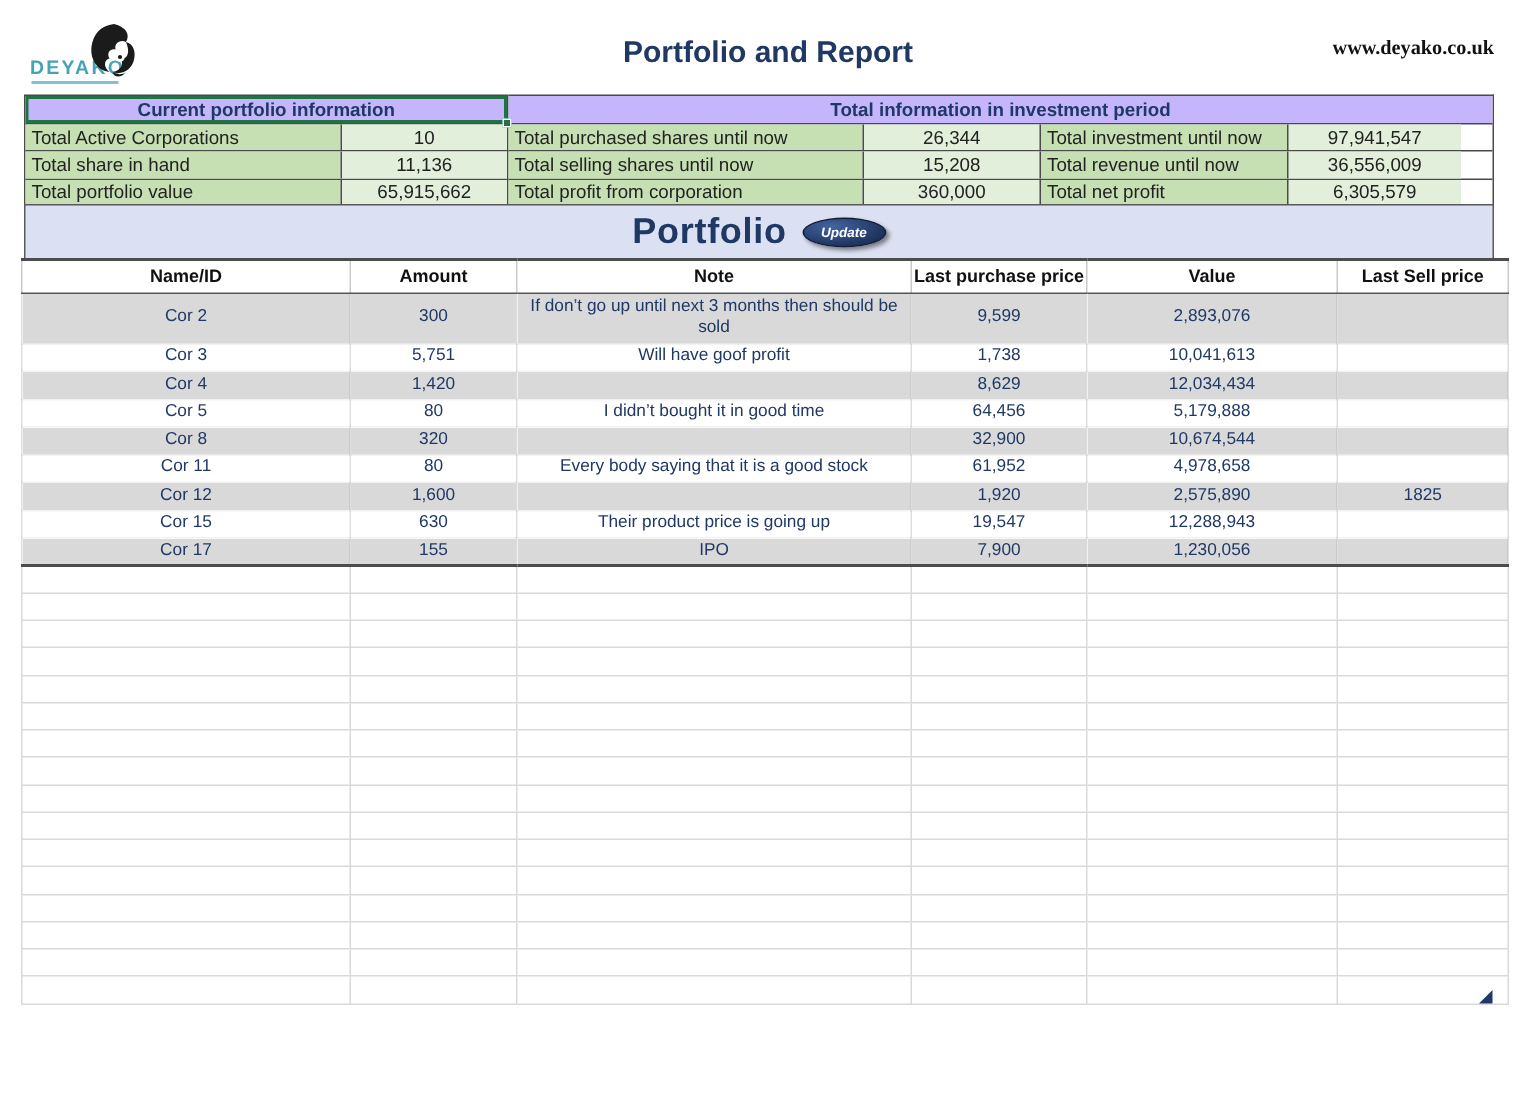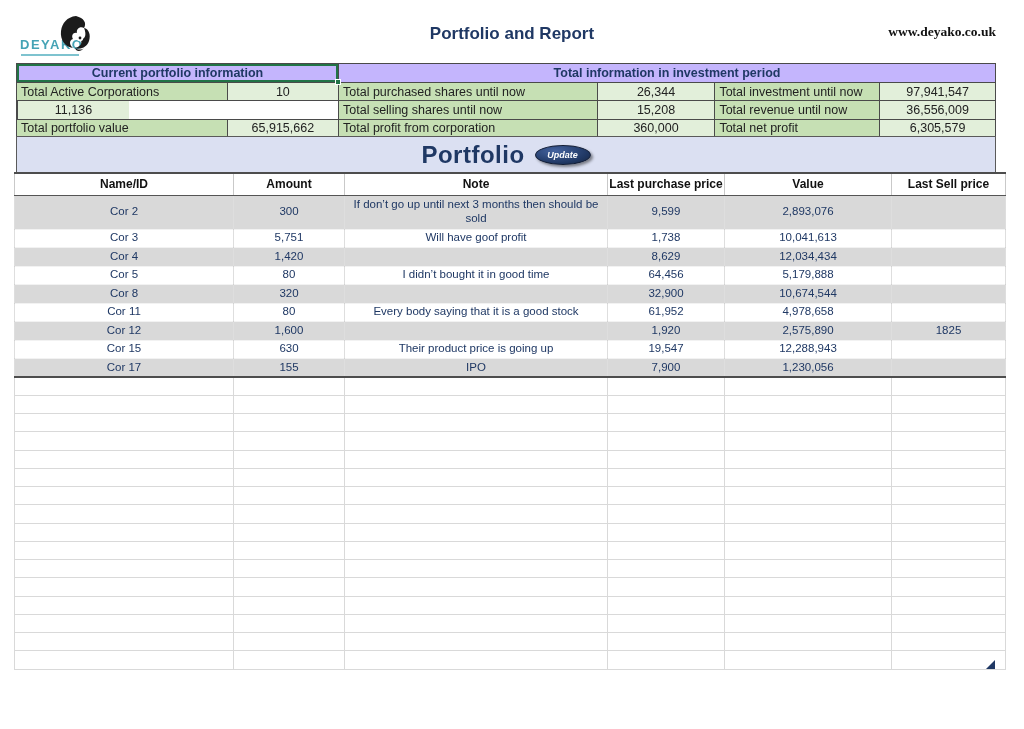--- a/index.html
+++ b/index.html
@@ -12,21 +12,21 @@
   
   .logo { position:absolute; left:20px; top:16px; width:110px; height:44px; }
   .logo-text {
     position:absolute; left:0; bottom:8px; font-size:13px; font-weight:bold;
     letter-spacing:1.5px; color:#45a3b5;
   }
   .logo-tagline { position:absolute; left:1px; bottom:4px; width:58px; height:2px; background:#7ec3cf; }
   .logo-blob { position:absolute; left:34px; top:-2px; }
   .page-title {
     position:absolute; left:0; top:24px; width:100%; text-align:center;
-    font-size:17px; font-weight:bold; color:#1F3864;
+    font-size:20px; font-weight:bold; color:#1F3864;
   }
   .site-url {
     position:absolute; right:28px; top:24px;
     font-family:"Liberation Serif", serif; font-weight:bold;
     font-size:13.5px; color:#111;
   }
 
   
   .summary { position:absolute; left:16px; top:63px; display:flex; }
   .sumtbl { border:1px solid #4a4a4a; }
@@ -35,21 +35,21 @@
     display:flex; align-items:center; justify-content:center;
   }
   .sum-row { display:flex; height:18.3px; border-top:1px solid #4a4a4a; font-size:12.5px; }
   .sum-cell { display:flex; align-items:center; overflow:hidden; white-space:nowrap; }
   .sum-label { background:#C6E0B4; padding-left:4px; color:#222; }
   .sum-value { background:#E2EFDA; justify-content:center; color:#222; border-left:1px solid #4a4a4a; }
   .sum-label2 { border-left:1px solid #4a4a4a; }
   .left-tbl { width:323px; }
   .right-tbl { width:657px; border-left:none; }
   .w211{width:211px;} .w112{width:112px;}
-  .w258{width:258px;} .w118{width:118px;} .w165{width:165px;} .w116{width:116px;}
+  .w258{width:236px;} .w118{width:118px;} .w165{width:165px;} .w116{width:116px;}
   .selbox { outline:2px solid #217346; outline-offset:-2px; position:relative; }
   .sel-handle {
     position:absolute; right:-3px; bottom:-3px; width:6px; height:6px;
     background:#217346; border:1px solid #fff; z-index:5;
   }
 
   
   .banner {
     position:absolute; left:16px; top:136px; width:980px; height:36px;
     background:#DBE0F2; border:1px solid #5a5a5a; border-bottom:none;
@@ -112,20 +112,21 @@
 <div class="summary">
 
   <div class="sumtbl left-tbl">
     <div class="sum-header selbox">Current portfolio information</div>
     <span class="sel-handle" style="position: absolute; left: 319px; top: 16px;"></span>
     <div class="sum-row">
       <div class="sum-cell sum-label w211">Total Active Corporations</div>
       <div class="sum-cell sum-value w112">10</div>
     </div>
     <div class="sum-row">
+      <div class="sum-cell sum-label w211">Total share in hand</div>
       <div class="sum-cell sum-value w112">11,136</div>
     </div>
     <div class="sum-row">
       <div class="sum-cell sum-label w211">Total portfolio value</div>
       <div class="sum-cell sum-value w112">65,915,662</div>
     </div>
   </div>
 
   <div class="sumtbl right-tbl">
     <div class="sum-header">Total information in investment period</div>

